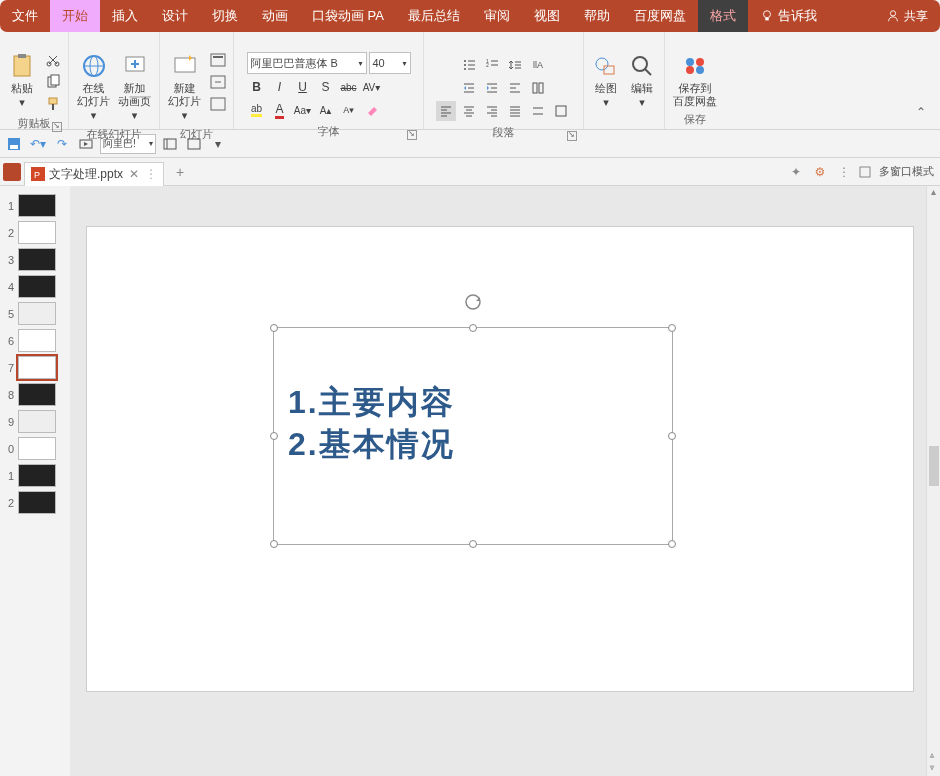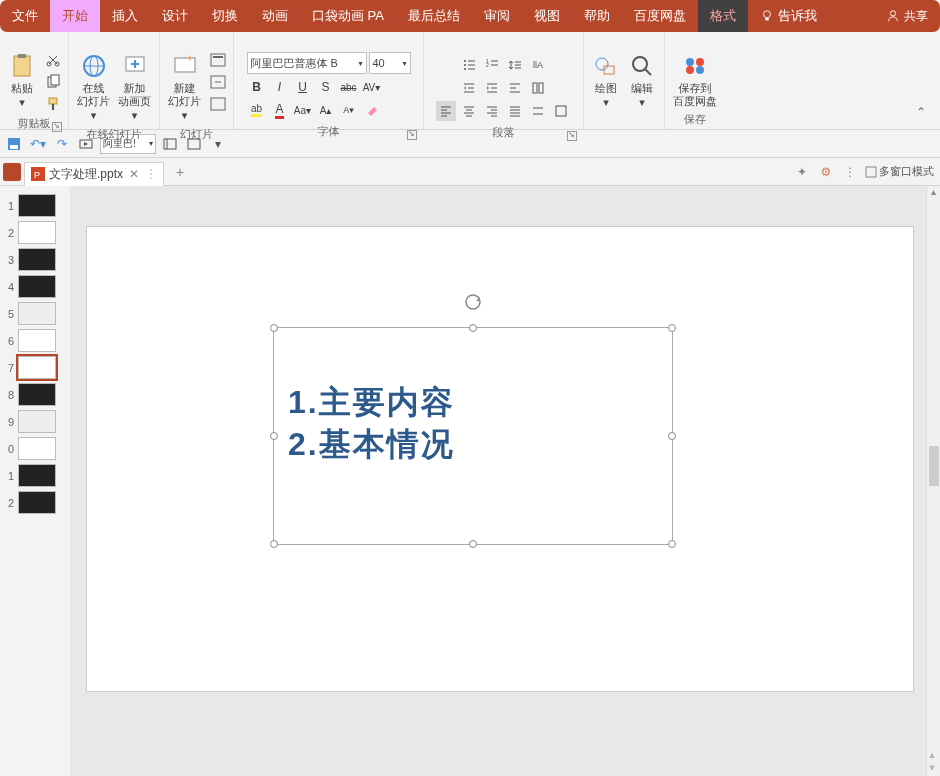--- a/index.html
+++ b/index.html
@@ -43,21 +43,21 @@
 
 .doctabs { height:28px; background:#f3f3f3; border-bottom:1px solid #d4d4d4; display:flex; align-items:center; }
 .doc-home { width:18px; height:18px; margin:0 3px; background:#b7472a; border-radius:2px; }
 .doc-tab { display:flex; align-items:center; gap:4px; background:#fff; border:1px solid #d0d0d0; border-bottom:none; padding:2px 6px; font-size:12px; height:24px; margin-top:4px; }
 .doc-tab svg { width:14px; height:14px; }
 .close-x { cursor:pointer; color:#888; padding:0 2px; }
 .plus-tab { width:20px; height:20px; margin-left:6px; display:flex; align-items:center; justify-content:center; cursor:pointer; color:#888; font-size:14px; }
 .doc-spacer { flex:1; }
 .right-ctrl { display:flex; align-items:center; gap:6px; padding-right:6px; }
 .right-ctrl .rb { width:18px; height:18px; cursor:pointer; color:#888; display:flex; align-items:center; justify-content:center; }
-.multiwin { font-size:11px; color:#555; display:flex; align-items:center; gap:2px; }
+.multiwin { font-size:11px; color:#555; display:flex; align-items:center; gap:8px; }
 
 
 .workspace { display:flex; height:590px; }
 .thumbs { width:70px; background:#f3f3f3; padding:6px 0; overflow:hidden; }
 .thumb-row { display:flex; align-items:center; gap:4px; padding:2px 4px; cursor:pointer; }
 .thumb-num { width:10px; text-align:right; font-size:11px; color:#666; }
 .thumb { width:38px; height:23px; border:1px solid #bbb; background:#fff; position:relative; }
 .thumb.dark { background:#222; }
 .thumb.misc { background:#eee; }
 .thumb-row.sel .thumb { outline:2px solid #b7472a; }

